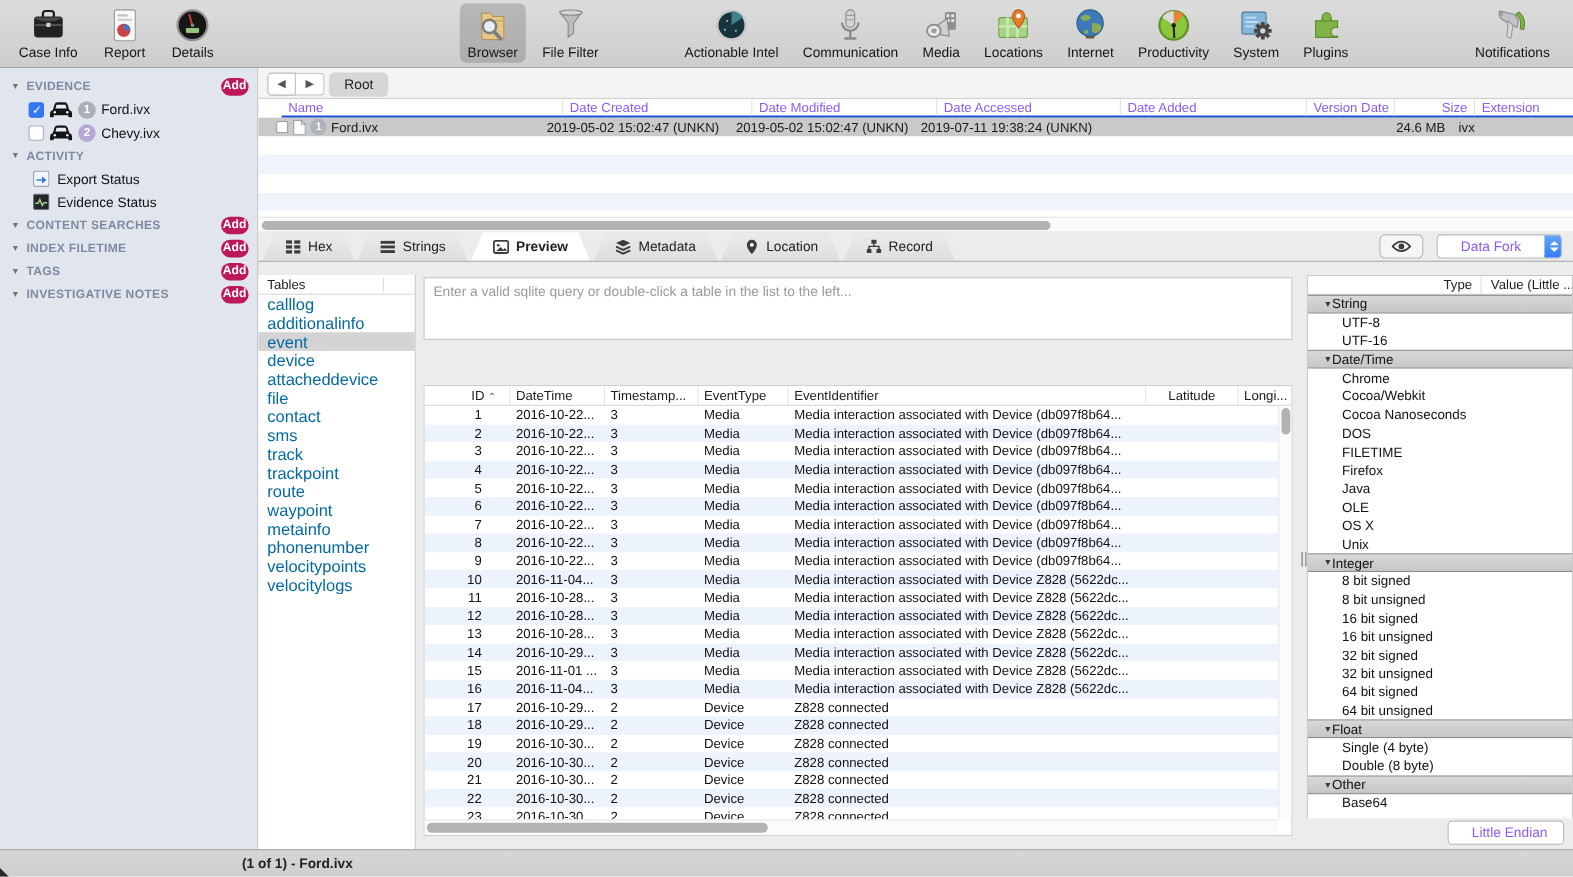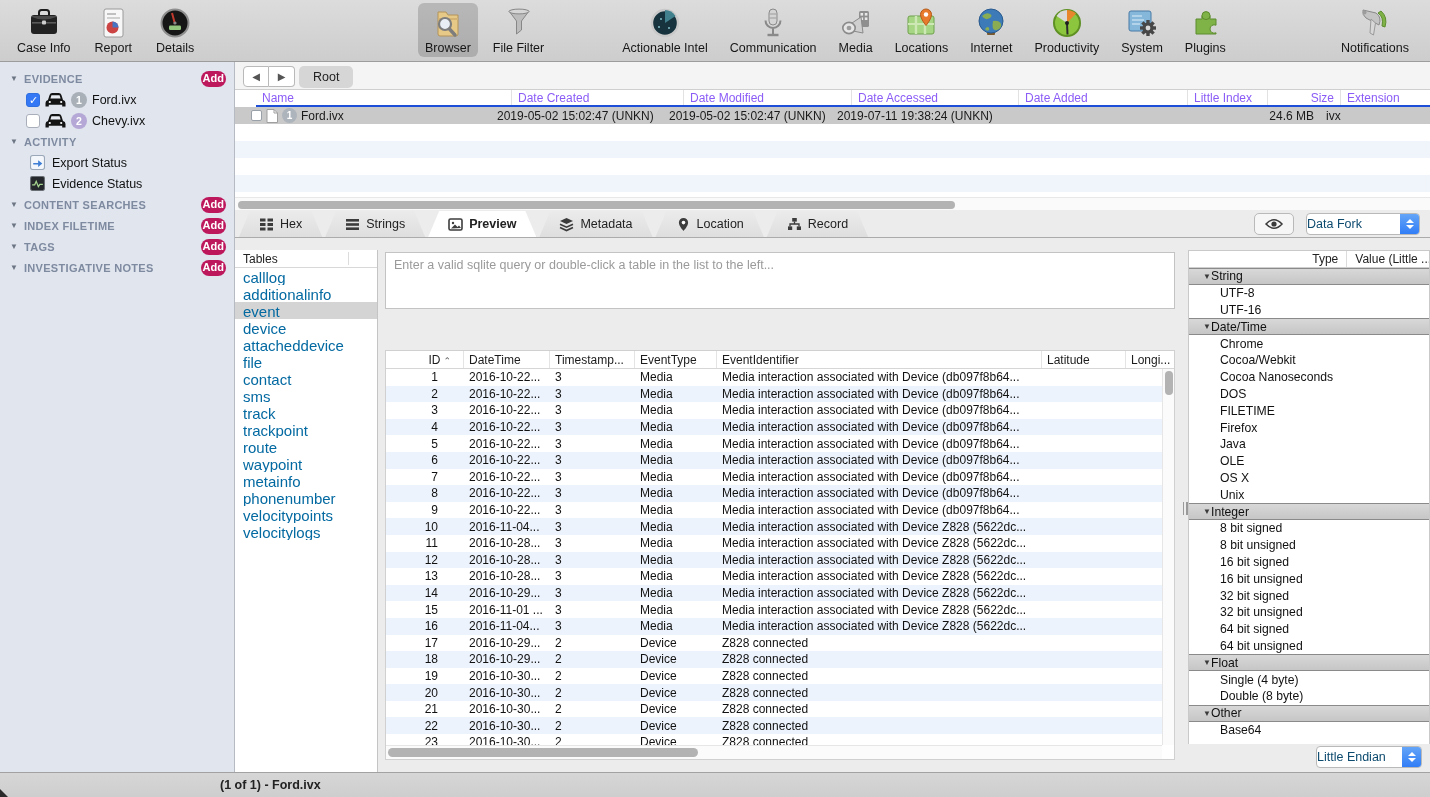--- a/index.html
+++ b/index.html
@@ -92,21 +92,21 @@
          clip-path:polygon(11px 0, calc(100% - 11px) 0, 100% 100%, 0 100%);
          background:linear-gradient(#ebebeb,#dedede); font-size:12.5px; color:#222;
          filter:drop-shadow(0 0 1px #9f9f9f); white-space:nowrap; }
   .tab.selected { background:#fff; font-weight:bold; }
   .tab svg { width:15px; height:15px; flex:none; }
   .eye-btn { position:absolute; right:136px; top:3px; width:40px; height:22px; background:#f6f6f6;
              border:1px solid #b9b9b9; border-radius:5px; display:flex; align-items:center; justify-content:center; }
   .eye-btn svg { width:18px; height:12px; }
   .select { position:absolute; top:3px; height:22px; background:#fff; border:1px solid #b9b9b9;
             border-radius:4px; display:flex; align-items:center; overflow:hidden; }
-  .select .sel-label { flex:1; padding:0 0; font-size:12.5px; color:#0c4a6e; white-space:nowrap; }
+  .select .sel-label { flex:1; padding:0 21px; font-size:12.5px; color:#8b5cf6; white-space:nowrap; }
   .stepper { width:19px; height:22px; background:linear-gradient(#67a7f8,#2e7bf6); display:flex;
              flex-direction:column; align-items:center; justify-content:center; gap:2px; flex:none; }
   .stepper i { width:0; height:0; border-left:4px solid transparent; border-right:4px solid transparent; display:block; }
   .stepper .up { border-bottom:4px solid #fff; }
   .stepper .dn { border-top:4px solid #fff; }
   .datafork { right:10px; width:114px; }
 
   
   .content { position:absolute; left:0; top:188px; width:1195px; height:522px; background:#ececec; }
 
@@ -133,21 +133,21 @@
   .r-rows { position:absolute; left:0; top:18px; right:0; bottom:14px; overflow:hidden; }
   .r-row { display:flex; height:16.6px; align-items:center; font-size:12px; color:#111; }
   .r-row:nth-of-type(even) { background:#edf3fc; }
   .rc { padding:0 5px; white-space:nowrap; overflow:hidden; flex:none; }
   .c-id { width:78px; text-align:right; padding-right:26px; }
   .h-id { width:78px; text-align:right; padding-right:12px; }
   .c-dt,.h-dt { width:86px; }
   .c-ts,.h-ts { width:85px; }
   .c-et,.h-et { width:82px; }
   .c-ei,.h-ei { width:325px; }
-  .c-lat,.h-lat { width:84px; }
+  .c-lat,.h-lat { width:84px;text-align:center; }
   .c-lon,.h-lon { width:50px; border-right:none; }
   .sort-asc { font-size:9px; color:#555; margin-left:3px; }
   .r-hscroll { position:absolute; left:0; bottom:0; right:12px; height:14px; background:#fbfbfb; border-top:1px solid #e6e6e6; }
   .r-hthumb { position:absolute; left:2px; top:2px; width:40%; height:9px; background:#b3b3b3; border-radius:5px; }
   .r-vscroll { position:absolute; right:0; top:18px; bottom:14px; width:12px; background:#fbfbfb; border-left:1px solid #e6e6e6; }
   .r-vthumb { position:absolute; left:1.5px; top:2px; width:8px; height:24px; background:#b3b3b3; border-radius:4px; }
 
   .divider2 { position:absolute; left:948px; top:0; width:5px; height:522px; background:#ececec; }
   .div2-grip { position:absolute; left:0; top:252px; width:5px; height:13px;
                background:repeating-linear-gradient(90deg,#9a9a9a 0 1.5px,transparent 1.5px 3.5px); }
@@ -447,21 +447,21 @@
             </div>
         </div>
         <div class="root-tab">Root</div>
       </div>
       <div class="fb-header">
         <div class="fb-col w-name">Name</div>
         <div class="fb-col w-created">Date Created</div>
         <div class="fb-col w-modified">Date Modified</div>
         <div class="fb-col w-accessed">Date Accessed</div>
         <div class="fb-col w-added">Date Added</div>
-        <div class="fb-col w-vindex">Little Index</div>
+        <div class="fb-col w-vindex">Version Date</div>
         <div class="fb-col w-size">Size</div>
         <div class="fb-col w-ext">Extension</div>
       </div>
       <div class="fb-row">
         <div class="fb-cell w-name fb-name">
           <span class="fb-check"></span>
           <span class="file-icon">
             <svg viewBox="0 0 12 14">
                 <path d="M1 .5 h7 l3.5 3.5 v9.5 H1 Z" fill="#fff" stroke="#9f9f9f"></path>
                 <path d="M8 .5 v3.5 h3.5" fill="none" stroke="#9f9f9f"></path>

